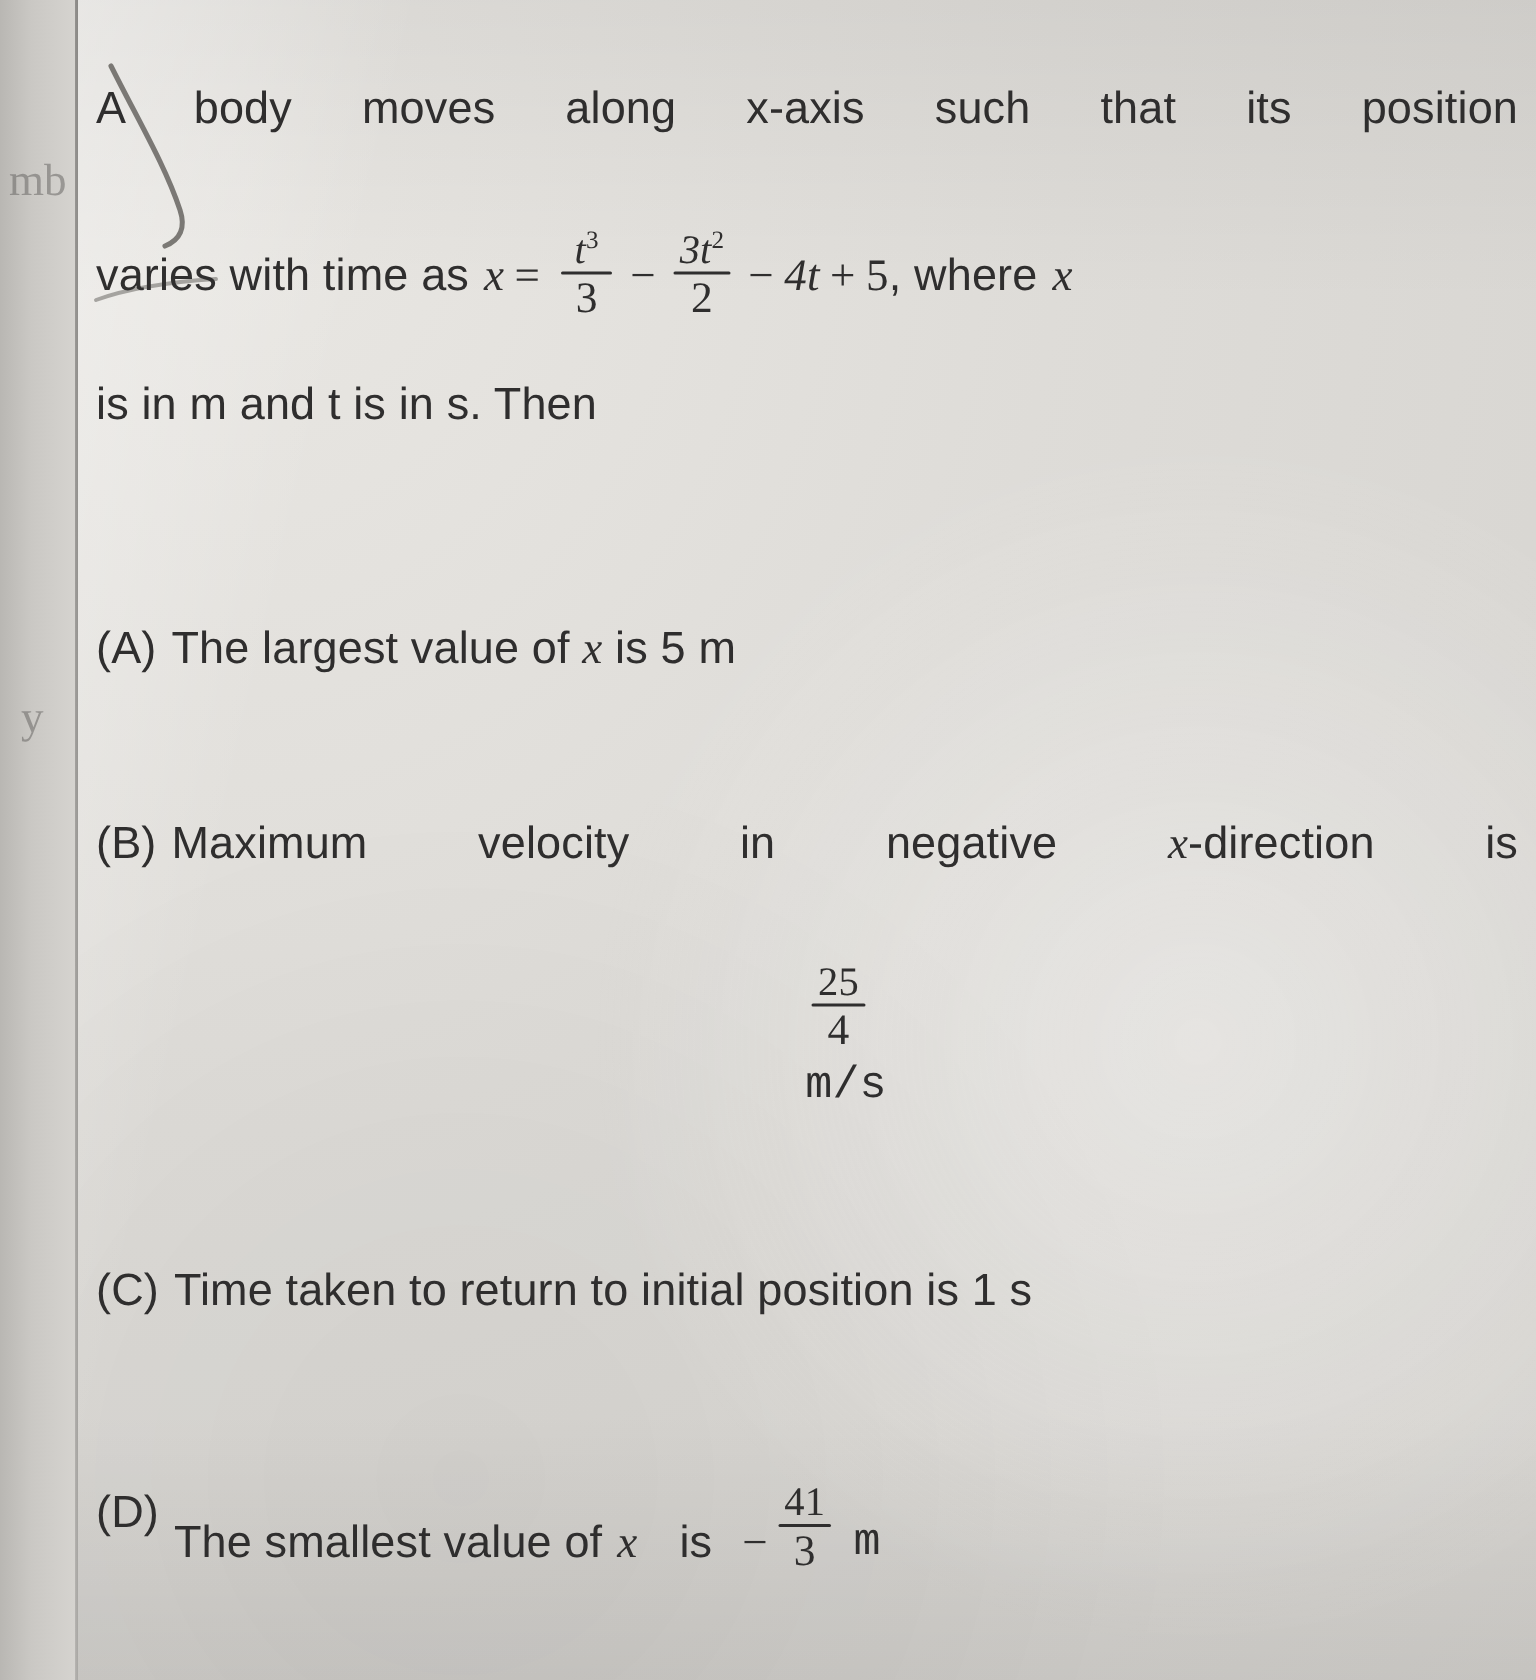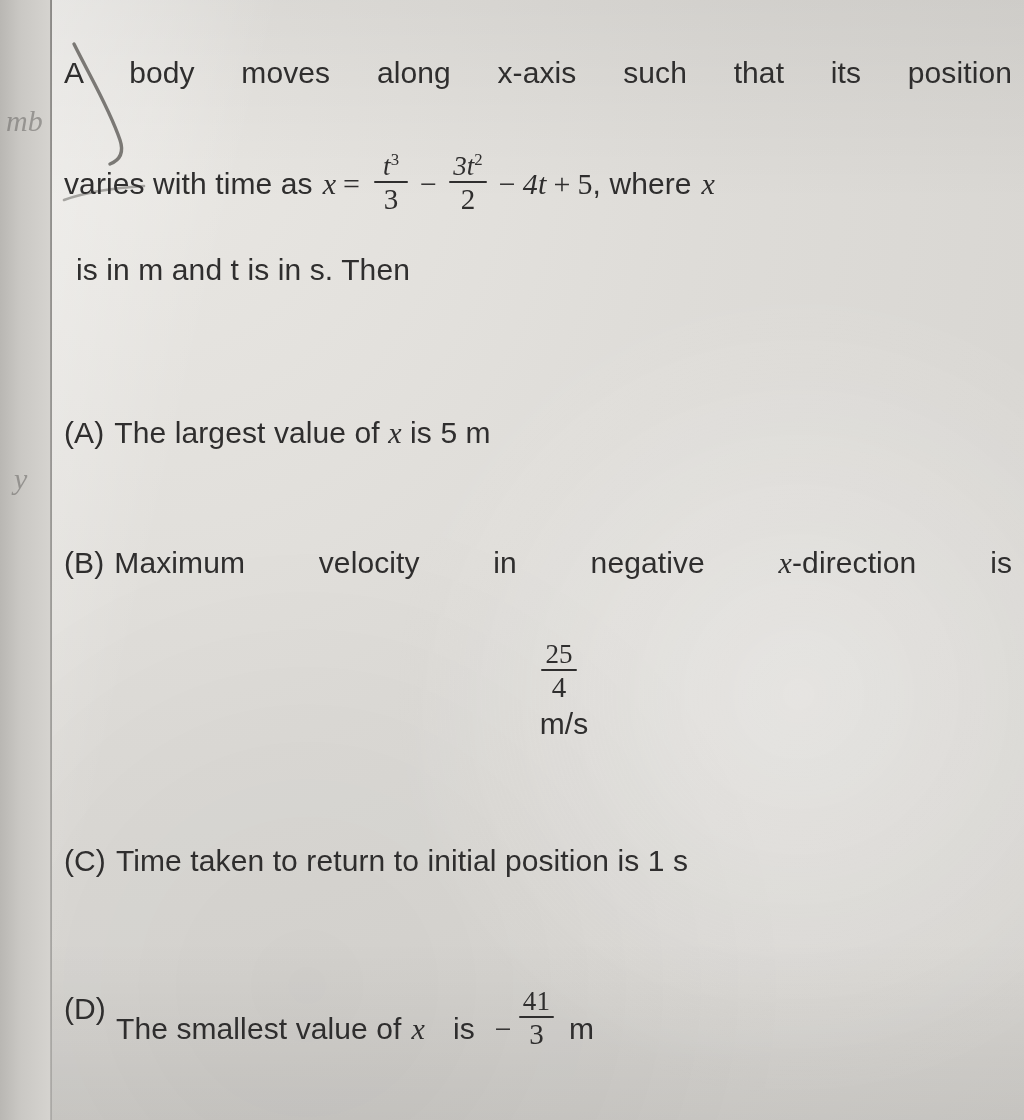--- a/index.html
+++ b/index.html
@@ -54,21 +54,20 @@
     left: 50px; top: 0;
     width: 2px; height: 1120px;
     background: linear-gradient(180deg, rgba(90,88,86,.55), rgba(120,118,116,.35));
   }
 
   
   .bleed {
     position: absolute;
     color: rgba(95,93,92,.5);
     font-family: "Liberation Serif", serif;
-    font-style: italic;
   }
   .bleed.b1 { left: 6px; top: 104px; font-size: 30px; }
   .bleed.b2 { left: 14px; top: 462px; font-size: 30px; }
 
   
   .pen-mark {
     position: absolute;
     left: 58px; top: 38px;
     width: 80px; height: 130px;
     pointer-events: none;
@@ -98,21 +97,21 @@
   }
   .stem { top: 52px; }
   .stem .l1 { text-align: justify; }
   .stem .l2 {
     margin-top: 16px;
     display: flex;
     align-items: center;
     flex-wrap: nowrap;
     white-space: nowrap;
   }
-  .stem .l3 { margin-top: 34px; margin-left: 12px; }
+  .stem .l3 { margin-top: 34px; }
 
   .opt {
     display: flex;
     align-items: flex-start;
     gap: 10px;
   }
   .opt .lbl { flex: 0 0 auto; }
   .opt .txt { flex: 1 1 auto; }
 
   .o-a { top: 412px; }
@@ -163,21 +162,21 @@
   }
   sup.en {
     font-size: .62em;
     vertical-align: super;
     line-height: 0;
     font-family: "Liberation Serif", serif;
     font-style: normal;
   }
   .op { margin: 0 7px; }
   .eq { margin: 0 9px 0 7px; }
-  .unit { margin-left: 10px; }
+  .unit { margin-left: 10px; font-family: Liberation Mono, monospace; }
   .minus-big { margin-right: 2px; }
 </style>
 </head>
 <body>
 
 <div id="page">
 
   <div class="tex t1"></div>
   <div class="tex t2"></div>
 

